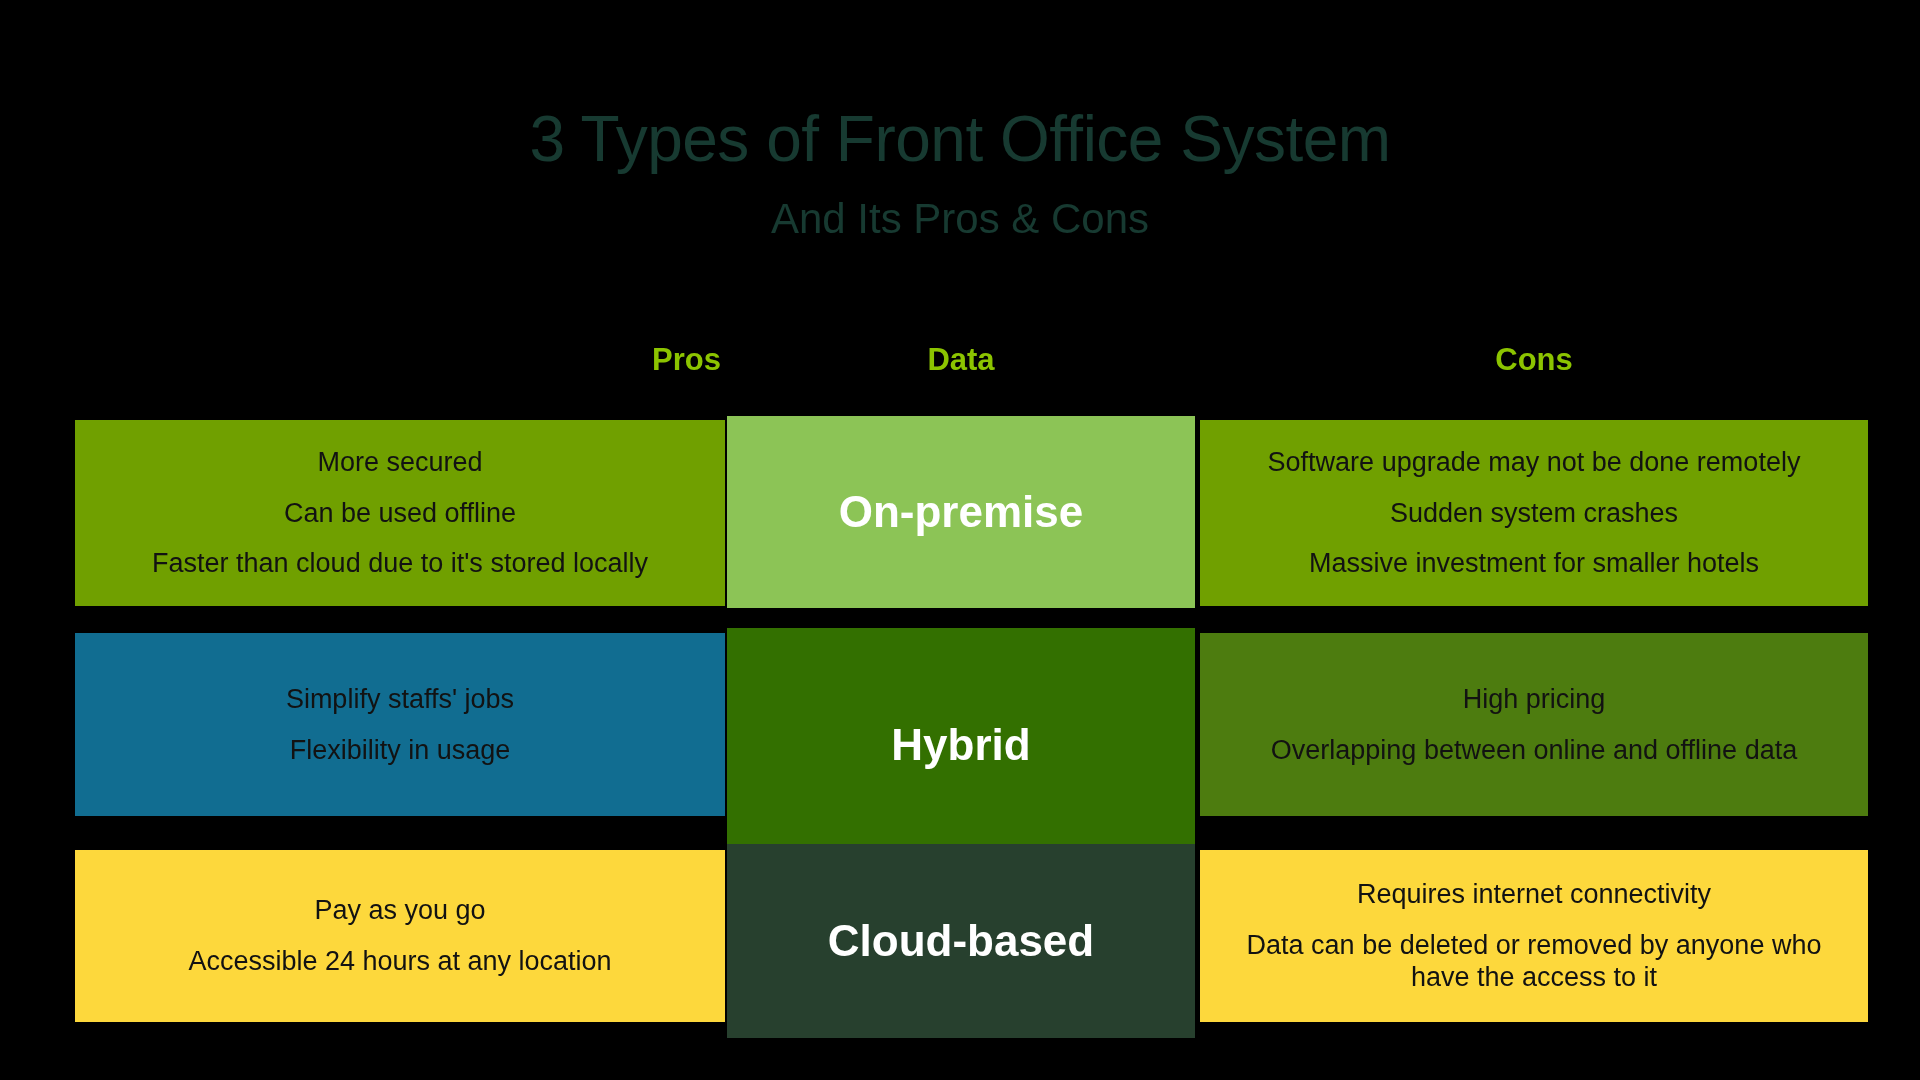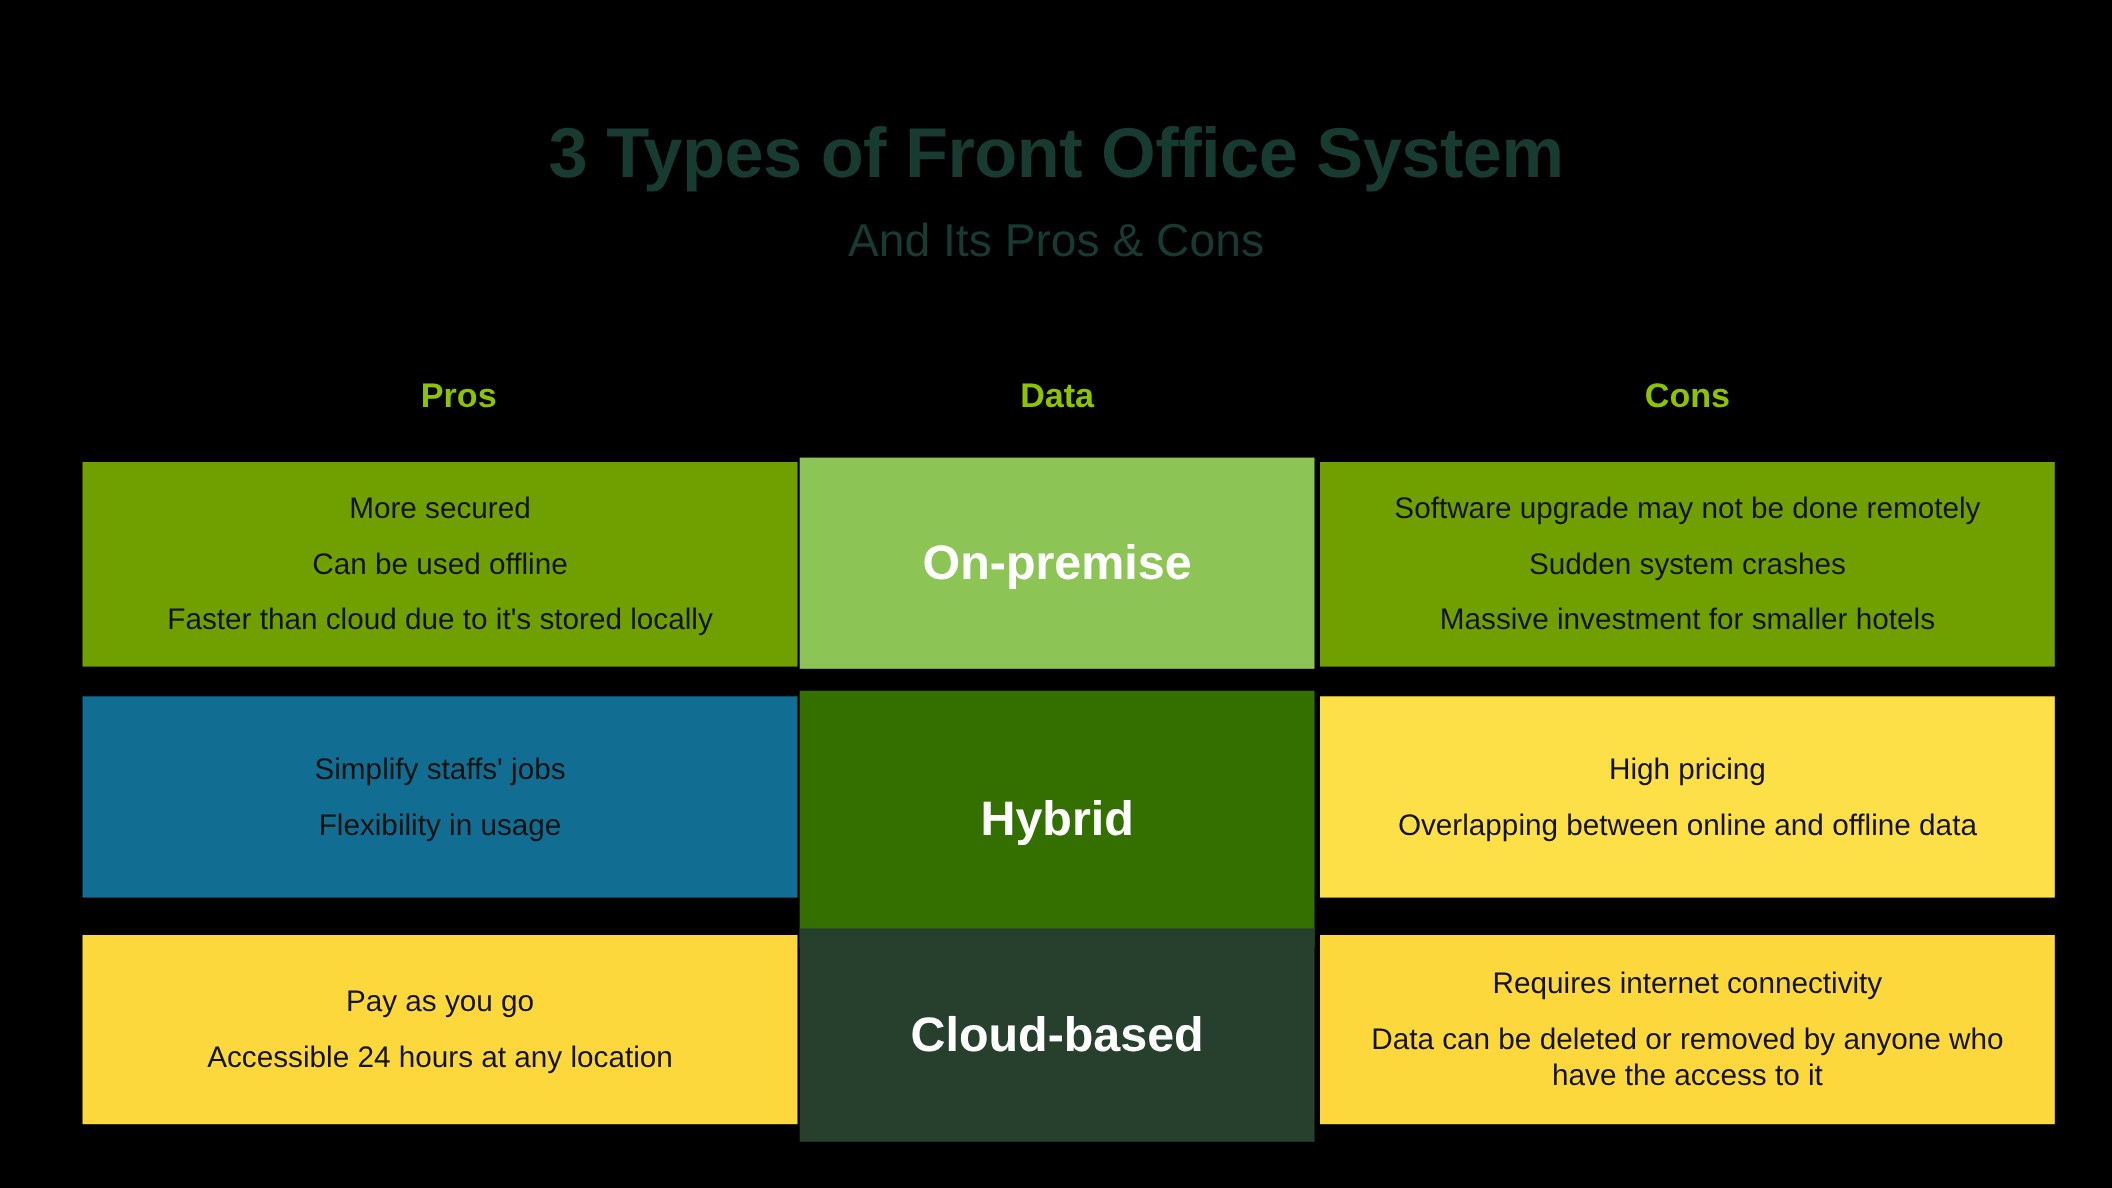--- a/index.html
+++ b/index.html
@@ -8,37 +8,37 @@
     background:#000000;
     font-family:"Liberation Sans", sans-serif;
     overflow:hidden;
   }
   #stage { position:relative; width:1920px; height:1080px; background:#000; }
 
   
   .title {
     position:absolute; left:0; top:106px; width:1920px;
     text-align:center;
-    font-size:64px; font-weight:bold; letter-spacing:-0.5px;
+    font-size:64px; font-weight:normal; letter-spacing:-0.5px;
     color:#173a31; line-height:1.05;
   }
   .subtitle {
     position:absolute; left:0; top:196px; width:1920px;
     text-align:center;
     font-size:42px; font-weight:400; letter-spacing:0px;
     color:#173a31; line-height:1.1;
   }
 
   
   .col-head {
     position:absolute; top:341px;
     font-size:31px; font-weight:bold; color:#8cc400;
     text-align:center; line-height:1.2;
   }
-  .col-head.pros  { left:92px;   width:650px; }
+  .col-head.pros  { left:71px;   width:650px;text-align:right; }
   .col-head.types { left:727px;  width:468px; }
   .col-head.cons  { left:1200px; width:668px; }
 
   
   .row { position:absolute; left:0; width:1920px; }
   .row1 { top:420px; height:186px; }
   .row2 { top:633px; height:183px; }
   .row3 { top:850px; height:172px; }
 
   .cell {
@@ -99,21 +99,21 @@
   </div>
 
   <div class="row row2">
     <div class="cell side-left" style="background: rgb(17, 109, 145);">
         <div class="bullet" style="color: rgb(18, 18, 18);">Simplify staffs' jobs</div>
         <div class="bullet" style="color: rgb(18, 18, 18);">Flexibility in usage</div>
       </div>
     <div class="cell center" style="background: rgb(51, 112, 0);">
       <span class="type-label" style="color: rgb(255, 255, 255);">Hybrid</span>
     </div>
-    <div class="cell side-right" style="background: #fde047;">
+    <div class="cell side-right" style="background: #4d7c0f;">
         <div class="bullet" style="color: rgb(18, 18, 18);">High pricing</div>
         <div class="bullet" style="color: rgb(18, 18, 18);">Overlapping between online and offline data</div>
       </div>
   </div>
 
   <div class="row row3">
     <div class="cell side-left" style="background: rgb(253, 216, 60);">
         <div class="bullet" style="color: rgb(18, 18, 18);">Pay as you go</div>
         <div class="bullet" style="color: rgb(18, 18, 18);">Accessible 24 hours at any location</div>
       </div>

